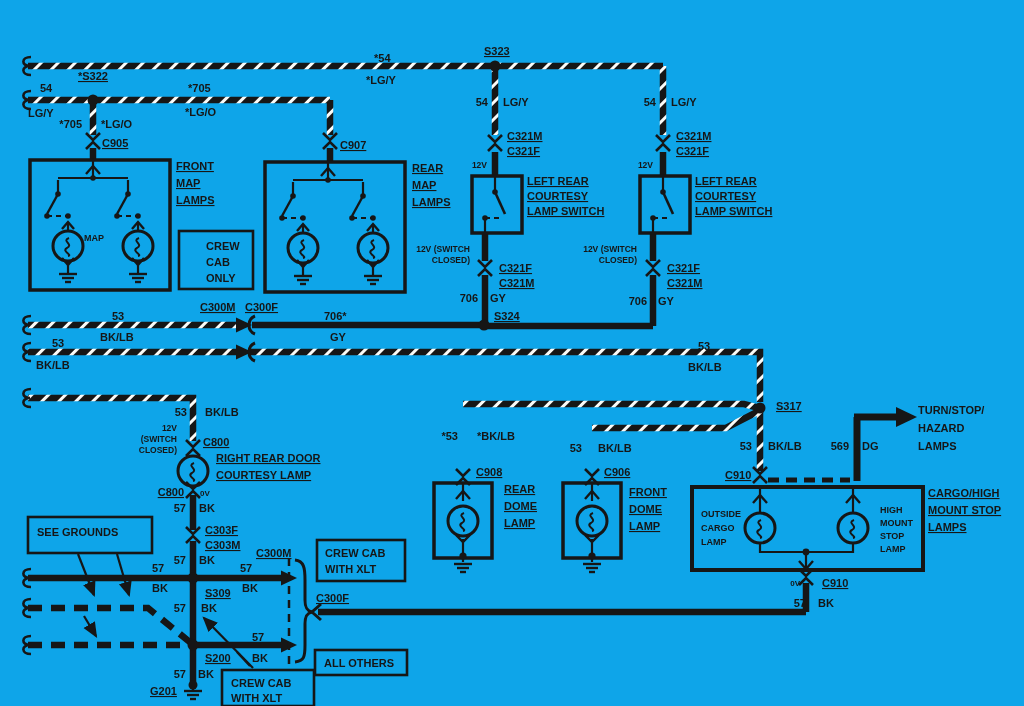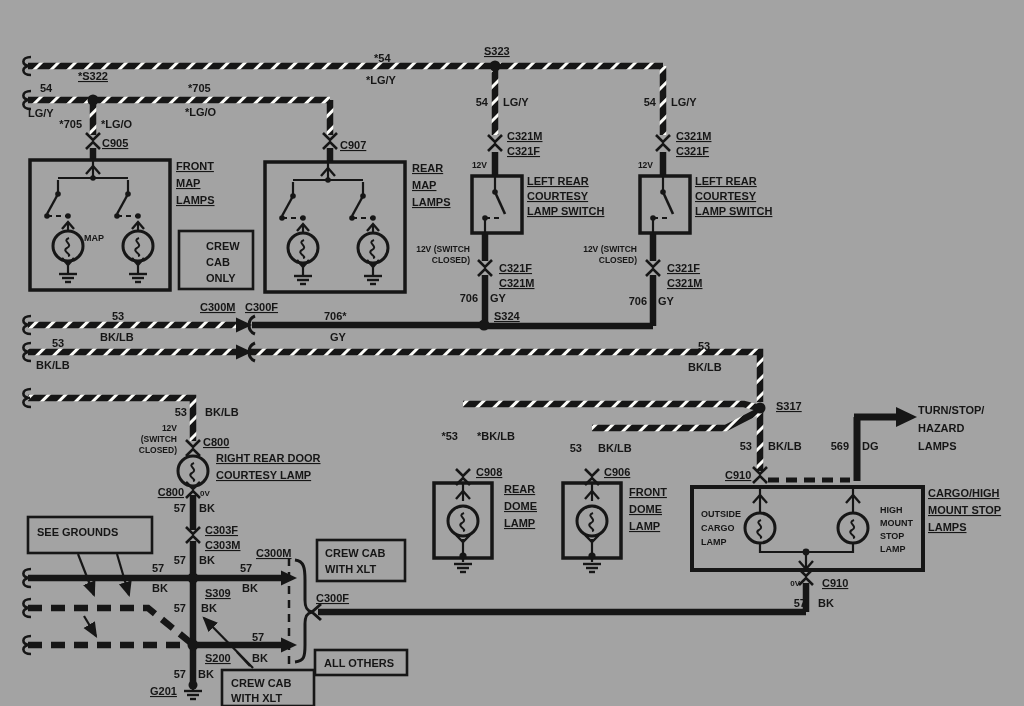--- a/index.html
+++ b/index.html
@@ -1,16 +1,16 @@
 <!DOCTYPE html>
 <html><head>
 <meta charset="utf-8">
 <style>
   html,body{margin:0;padding:0;background:#e8e8e6;}
-  #stage{width:1024px;height:706px;background:#a3a3a3;position:relative;overflow:hidden;}
+  #stage{width:1024px;height:706px;background:#0ea5e9;position:relative;overflow:hidden;}
   svg{display:block;}
   text.lbl{font-family:"Liberation Sans",sans-serif;font-weight:700;fill:#161616;}
   text.u{text-decoration:underline;}
 </style>
 </head>
 <body>
 
 <div id="stage">
 <svg width="1024" height="706" viewBox="0 0 1024 706">
   <defs>

